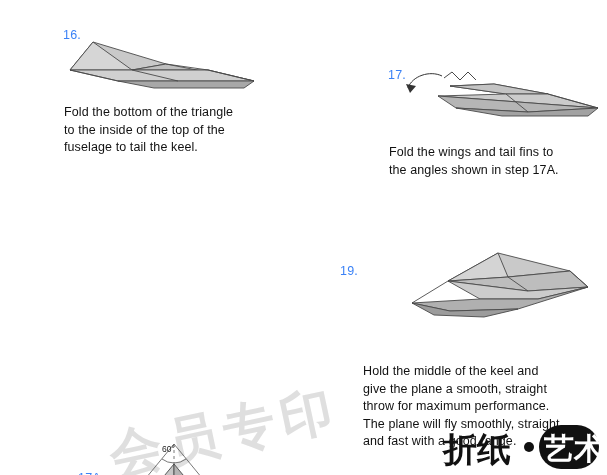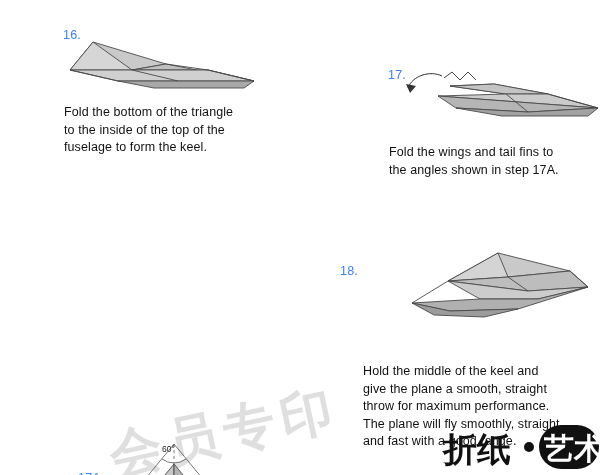--- a/index.html
+++ b/index.html
@@ -101,21 +101,21 @@
           <polygon points="60,47 120,47 196,47 186,54 96,54" fill="#a8a8a8"></polygon>
           <polyline points="12,36 60,47" fill="none"></polyline>
           <polyline points="74,36 120,47" fill="none"></polyline>
           <polyline points="150,36 196,47" fill="none"></polyline>
           <polyline points="108,30 150,36" fill="none"></polyline>
         </g>
       </svg>
     </div>
     <div class="caption" style="left:64px; top:104px; width:230px;">Fold the bottom of the triangle
 to the inside of the top of the
-fuselage to form the keel.</div>
+fuselage to tail the keel.</div>
   </div>
 
   <div class="step" style="left:300px; top:4px; width:307px; height:160px;margin-top:36px;">
     <div class="step-num" style="left:88px; top:28px;">17.</div>
     <div class="art" style="left:98px; top:28px;">
       <svg width="210" height="66" viewBox="0 0 210 66">
         <g stroke="#4a4a4a" stroke-width="0.9" stroke-linejoin="round">
 
           <path d="M10,20 C14,8 32,2 44,8" fill="none" stroke="#333" stroke-width="1"></path>
           <polygon points="8,16 12,25 18,18" fill="#333" stroke="none"></polygon>
@@ -163,21 +163,21 @@
           <text class="angle-label" x="88" y="14">60°</text>
           <text class="angle-label" x="63" y="70">90°</text>
           <text class="angle-label" x="124" y="70">100°</text>
         </g>
       </svg>
     </div>
 
   </div>
 
   <div class="step" style="left:300px; top:215px; width:307px; height:260px;">
-    <div class="step-num" style="left:40px; top:49px;">18.</div>
+    <div class="step-num" style="left:40px; top:49px;">19.</div>
     <div class="art" style="left:88px; top:32px;">
       <svg width="210" height="90" viewBox="0 0 210 90">
         <g stroke="#4a4a4a" stroke-width="0.9" stroke-linejoin="round">
           <polygon points="110,6 182,24 120,30 60,34" fill="#c9c9c9"></polygon>
           <polygon points="110,6 60,34 120,30" fill="#d4d4d4"></polygon>
           <polygon points="60,34 120,30 182,24 200,40 140,44" fill="#bdbdbd"></polygon>
           <polygon points="60,34 140,44 200,40 150,52 92,52" fill="#cccccc"></polygon>
           <polygon points="24,56 92,52 150,52 200,40 130,62 62,64" fill="#b0b0b0"></polygon>
           <polygon points="24,56 62,64 130,62 96,70 46,68" fill="#9c9c9c"></polygon>
           <polyline points="60,34 24,56" fill="none"></polyline>

